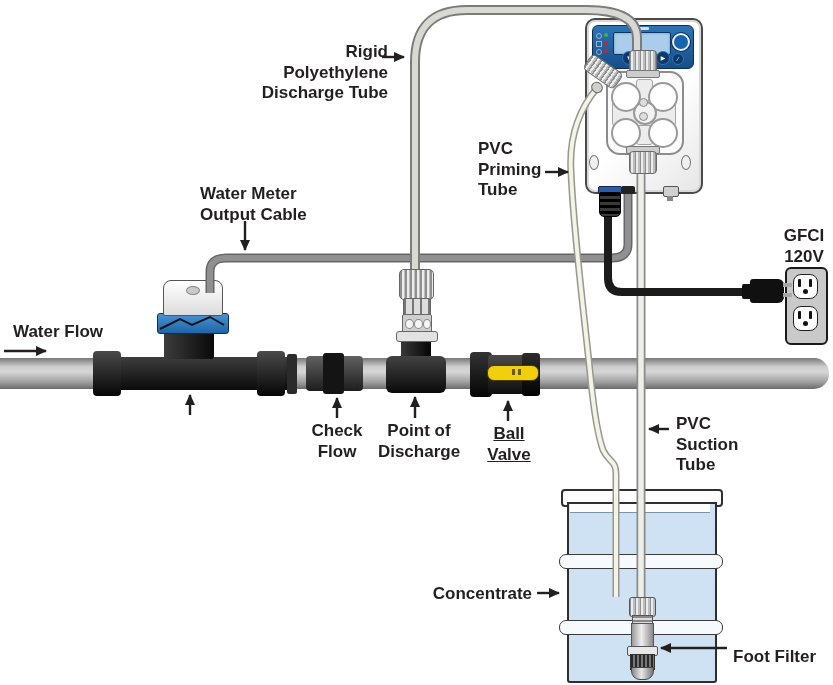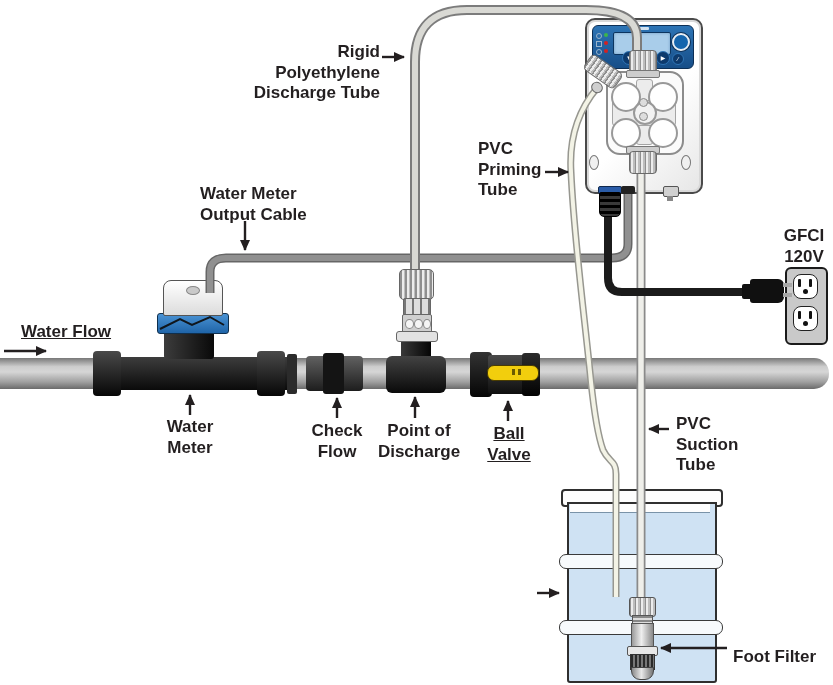--- a/index.html
+++ b/index.html
@@ -176,37 +176,36 @@
   <div class="abs" style="left:632px;top:615px;width:19px;height:8px;border:1px solid #555;
               background:repeating-linear-gradient(180deg,#888 0 2px,#ddd 2px 4px);"></div>
   <div class="abs" style="left:631px;top:623px;width:21px;height:25px;border:1px solid #555;
               background:linear-gradient(90deg,#9a9a9a,#efefef 45%,#8a8a8a);"></div>
   <div class="abs" style="left:627px;top:646px;width:29px;height:8px;background:#e8e8e8;border:1.5px solid #555;border-radius:2px;"></div>
   <div class="abs" style="left:630px;top:654px;width:23px;height:14px;border:1px solid #333;
               background:repeating-linear-gradient(90deg,#2a2a2a 0 2px,#777 2px 4px);"></div>
   <div class="abs" style="left:631px;top:667px;width:21px;height:11px;border:1px solid #444;border-radius:0 0 9px 9px;
               background:linear-gradient(90deg,#8a8a8a,#e8e8e8 45%,#777);"></div>
 
-  <div class="lbl rgt" style="left:245px;top:42px;width:135px;">Rigid
+  <div class="lbl rgt" style="left:253px;top:42px;width:135px;">Rigid
 Polyethylene
 Discharge Tube</div>
   <div class="lbl" style="left:478px;top:139px;">PVC
 Priming
 Tube</div>
   <div class="lbl" style="left:200px;top:184px;">Water Meter
 Output Cable</div>
-  <div class="lbl" style="left:21px;top:322px;text-decoration:underline;">Water Flow</div>
-  <div class="lbl ctr" style="left:150px;top:417px;width:80px;">Water
-Meter</div>
+  <div class="lbl" style="left:13px;top:322px;">Water Flow</div>
   <div class="lbl ctr" style="left:297px;top:421px;width:80px;">Check
 Flow</div>
   <div class="lbl ctr" style="left:377px;top:421px;width:84px;">Point of
 Discharge</div>
   <div class="lbl ctr" style="left:469px;top:424px;width:80px;text-decoration:underline;">Ball
 Valve</div>
   <div class="lbl" style="left:676px;top:414px;">PVC
 Suction
 Tube</div>
   <div class="lbl ctr" style="left:773px;top:226px;width:62px;">GFCI
 120V</div>
+  <div class="lbl rgt" style="left:400px;top:584px;width:132px;">Concentrate</div>
   <div class="lbl" style="left:733px;top:639px;margin-top:8px;">Foot Filter</div>
 
 </div>
 
 </body></html>

